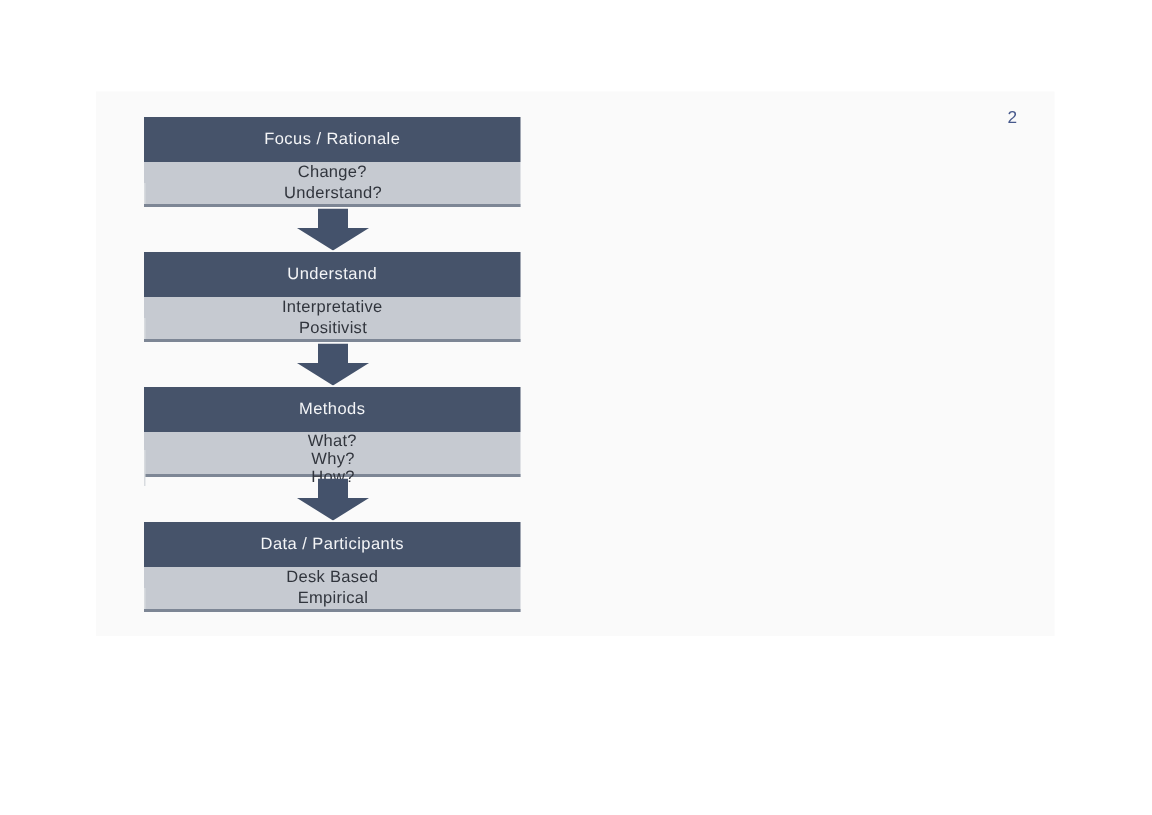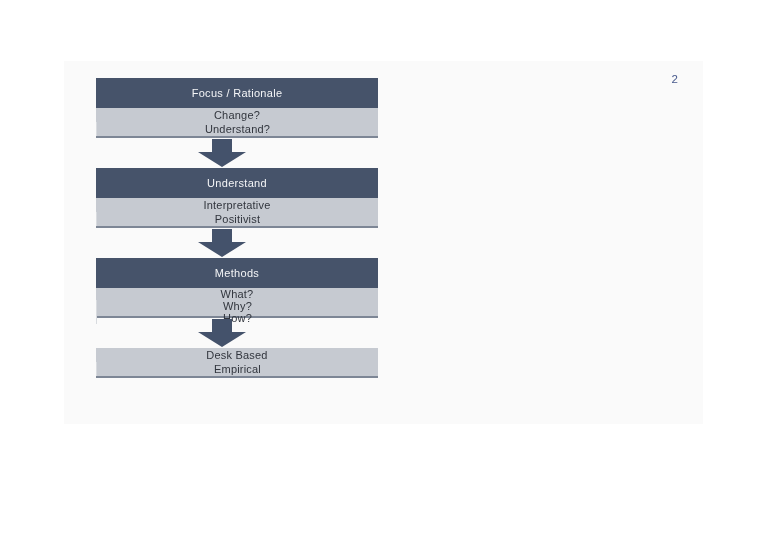--- a/index.html
+++ b/index.html
@@ -23,21 +23,21 @@
     height: 363px;
     background: var(--slide-bg, #fafafa);
   }
   .diagram {
     position: absolute;
     left: 32px;
     top: 17px;
     width: 251px;
   }
   .flow-block {
-    width: 282px;
+    width: 251px;
   }
   .block-header {
     height: 30px;
     background: var(--header-bg, #46536a);
     color: var(--header-text, #f4f5f7);
     font-size: 11px;
     letter-spacing: 0.3px;
     display: flex;
     align-items: center;
     justify-content: center;
@@ -142,20 +142,21 @@
         </div>
       </div>
 
       <div class="arrow-wrap">
         <svg width="50" height="28" viewBox="0 0 50 28">
           <polygon points="15,0 35,0 35,13 49,13 25,28 1,13 15,13"></polygon>
         </svg>
       </div>
 
       <div class="flow-block">
+        <div class="block-header">Data / Participants</div>
         <div class="block-cells">
           <div class="block-cell">Desk Based</div>
           <div class="block-cell">Empirical</div>
         </div>
       </div>
 
     </div>
   </div>
 </div>
 

